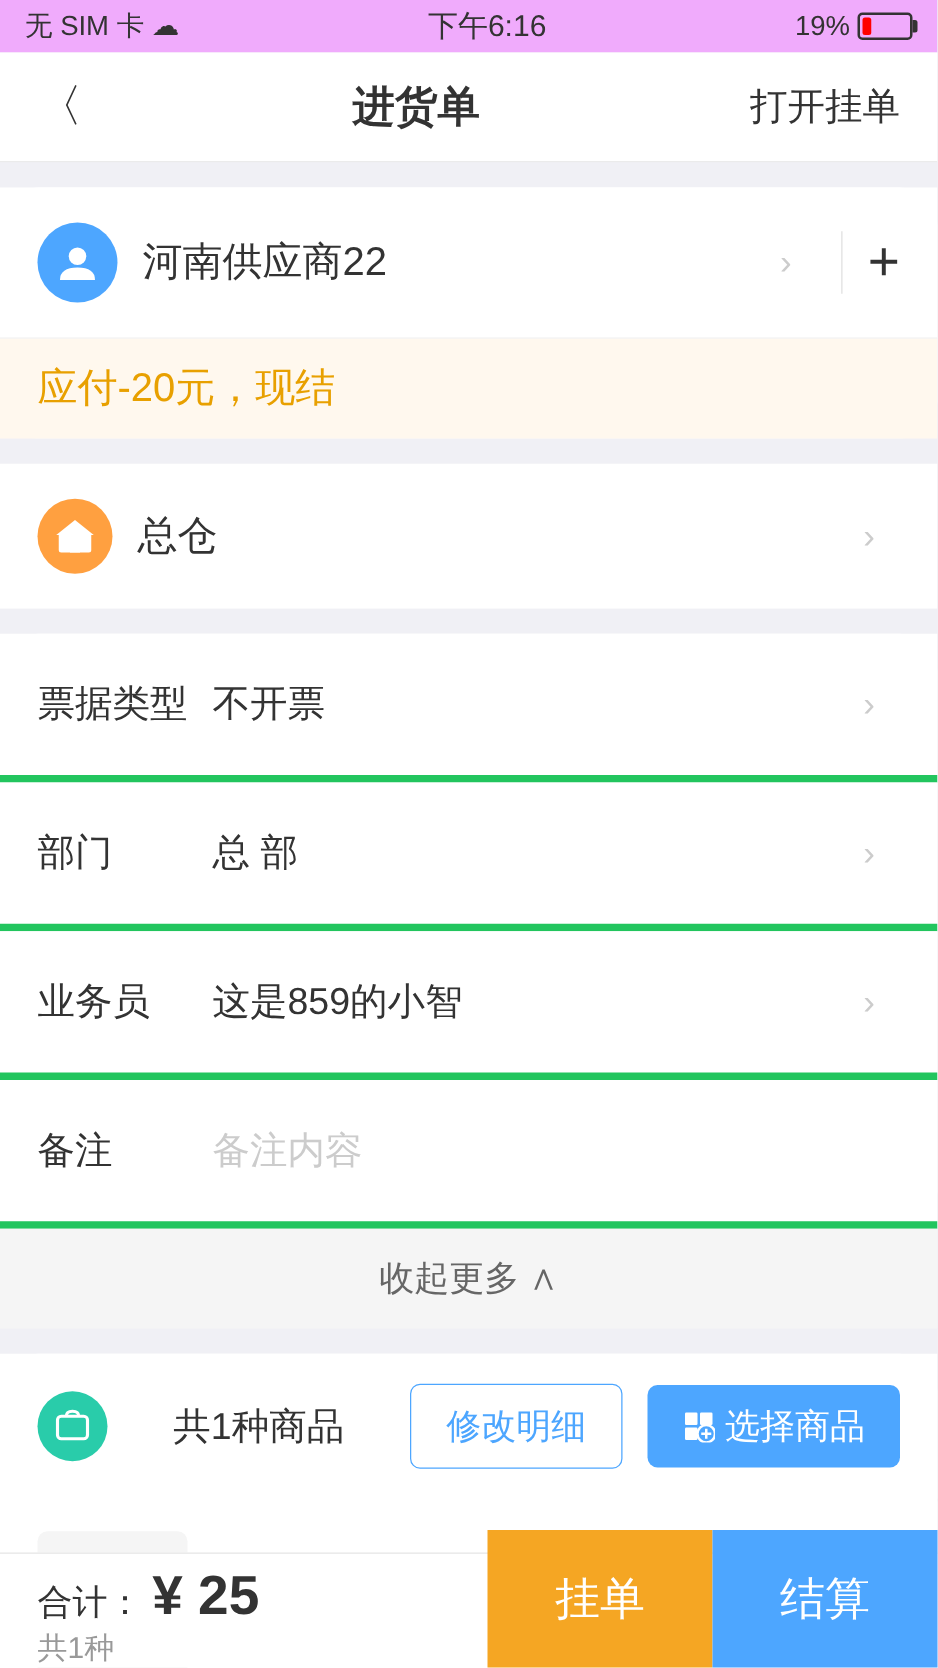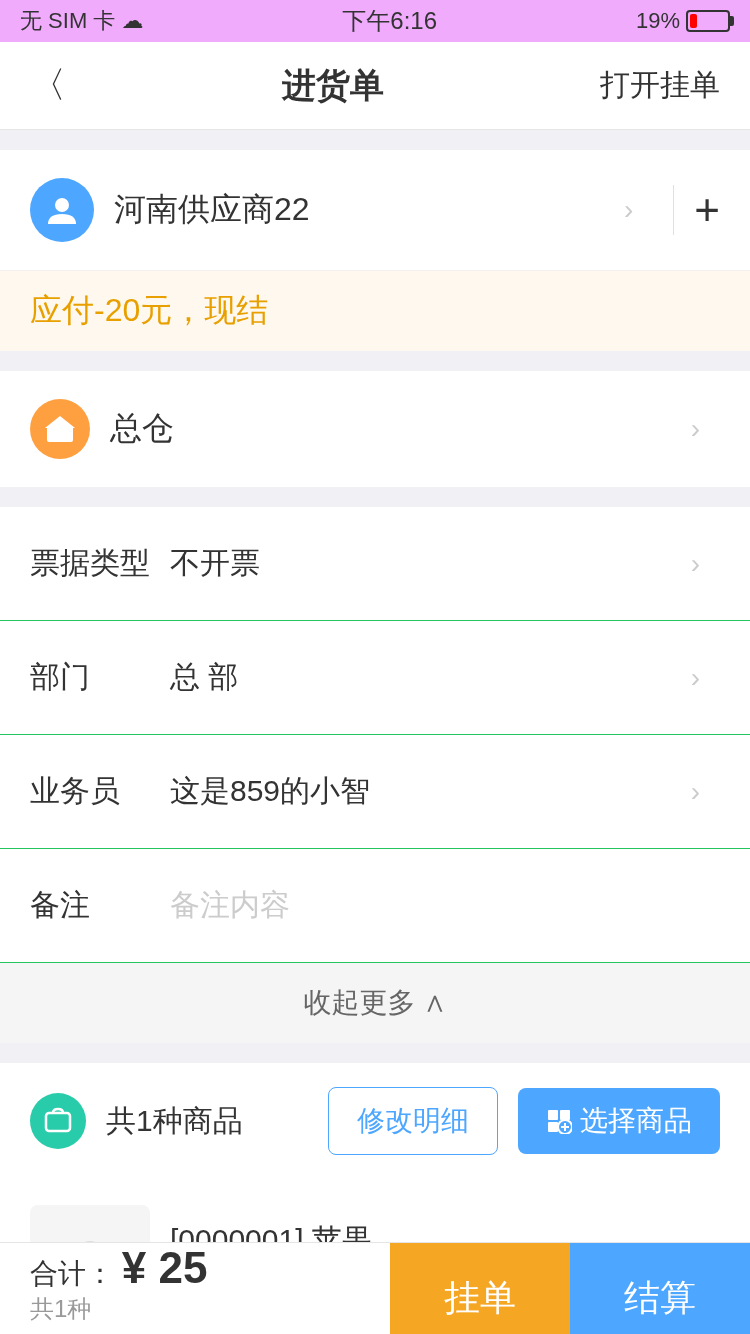--- a/index.html
+++ b/index.html
@@ -171,21 +171,21 @@
       font-size: 32px;
       color: #333;
     }
 
     
     .form-row {
       display: flex;
       align-items: center;
       padding: 36px 30px;
       background: #fff;
-      border-bottom: 1px solid #22c55e;
+      border-bottom: 6px solid #22c55e;
     }
     .form-label {
       font-size: 30px;
       color: #333;
       width: 140px;
       flex-shrink: 0;
     }
     .form-value {
       flex: 1;
       font-size: 30px;
@@ -224,20 +224,21 @@
       background: #29ccaa;
       display: flex;
       align-items: center;
       justify-content: center;
       flex-shrink: 0;
     }
     .products-count {
       flex: 1;
       font-size: 30px;
       color: #333;
+      text-align: center;
     }
     .btn-outline {
       border: 1.5px solid #4da6ff;
       color: #4da6ff;
       background: #fff;
       border-radius: 8px;
       padding: 14px 28px;
       font-size: 28px;
       cursor: pointer;
     }
@@ -296,21 +297,21 @@
 
     
     .bottom-bar {
       position: fixed;
       bottom: 0;
       left: 0;
       width: 750px;
       height: 92px;
       background: #fff;
       display: flex;
-      align-items: flex-start;
+      align-items: flex-end;
       border-top: 1px solid #e5e5e5;
     }
     .total-section {
       flex: 1;
       padding: 0 30px;
     }
     .total-label {
       font-size: 28px;
       color: #333;
     }

